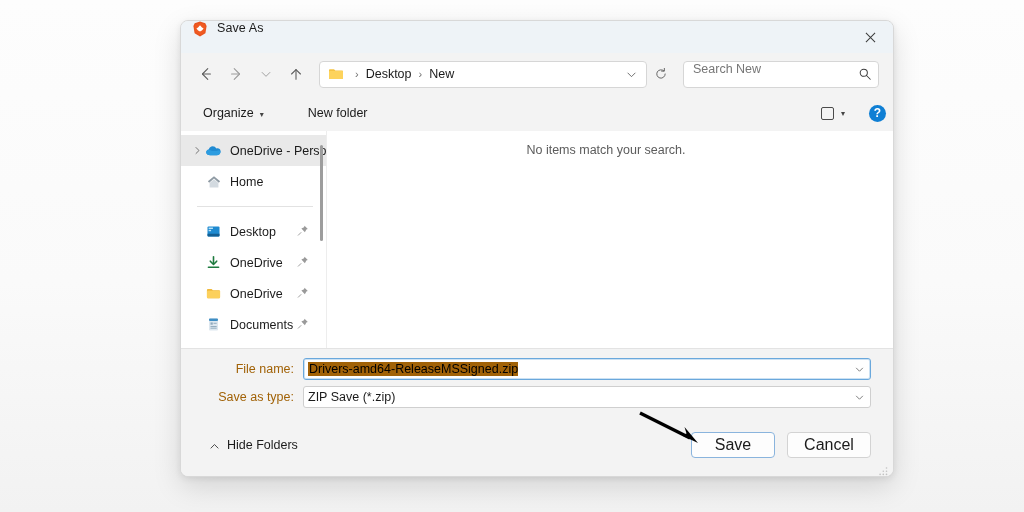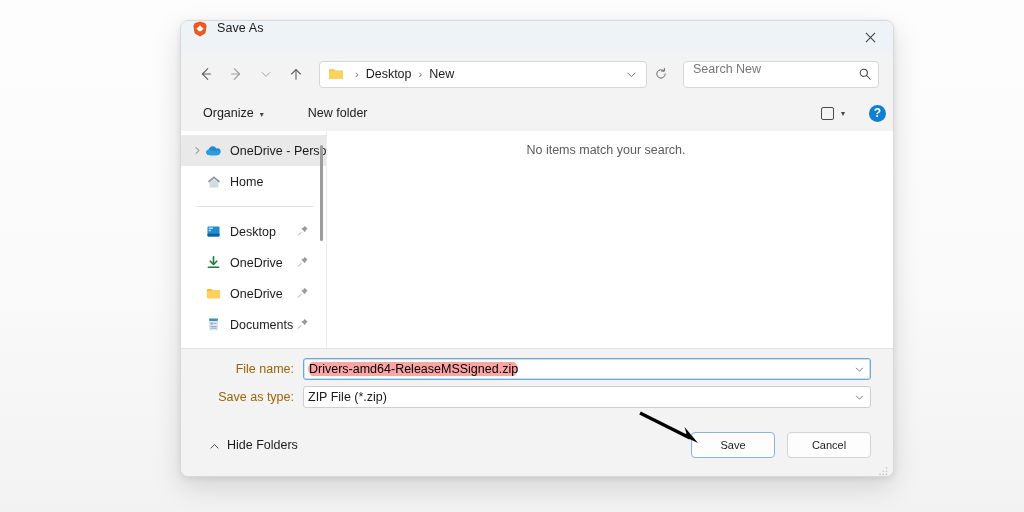--- a/index.html
+++ b/index.html
@@ -255,24 +255,23 @@
     font-size: 12.5px;
     color: #1b1b1b;
     min-width: 0;
   }
   .combo.focused {
     border: 1px solid #6aa8dc;
     box-shadow: 0 0 0 1px rgba(106,168,220,.35) inset;
   }
   .combo-value { flex: 1 1 auto; overflow: hidden; white-space: nowrap; padding-left:1px; }
   .combo-value .sel {
-    background: #fca5a5;
+    background: #a16207;
     color: #000;
     padding: 1px 0 1px 1px;
-    border-radius: 8px;
   }
   .combo-caret {
     width: 22px; flex: 0 0 auto;
     display: flex; align-items: center; justify-content: center;
     color: #5c5c5c;
   }
 
   
   .actionbar {
     flex: 0 0 auto;
@@ -290,21 +289,21 @@
     padding: 4px 6px;
     border-radius: 4px;
   }
   .hf-caret { color: #3a3a3a; font-size: 10px; display:flex; }
   .btn-spacer { flex: 1 1 auto; }
   .btn {
     width: 84px; height: 26px;
     background: #fdfdfd;
     border: 1px solid #d3d3d3;
     border-radius: 4px;
-    font-size: 11px;
+    font-size: 16px;
     color: #1b1b1b;
     display: flex; align-items: center; justify-content: center;
   }
   .btn.primary-focus {
     border: 1.6px solid #8ab4dd;
     background: #fdfdfd;
   }
   .btn + .btn { margin-left: 12px; }
 
   .resize-grip {
@@ -549,21 +548,21 @@
         <span class="combo-caret">
           <svg viewBox="0 0 16 16" width="11" height="11">
             <path d="M3.5 6 L8 10.5 L12.5 6" stroke="currentColor" stroke-width="1.15" fill="none" stroke-linecap="round" stroke-linejoin="round"></path>
           </svg>
         </span>
       </div>
     </div>
     <div class="form-row">
       <span class="form-label">Save as type:</span>
       <div class="combo">
-        <span class="combo-value">ZIP File (*.zip)</span>
+        <span class="combo-value">ZIP Save (*.zip)</span>
         <span class="combo-caret">
           <svg viewBox="0 0 16 16" width="11" height="11">
             <path d="M3.5 6 L8 10.5 L12.5 6" stroke="currentColor" stroke-width="1.15" fill="none" stroke-linecap="round" stroke-linejoin="round"></path>
           </svg>
         </span>
       </div>
     </div>
   </div>
 
   <div class="actionbar">

